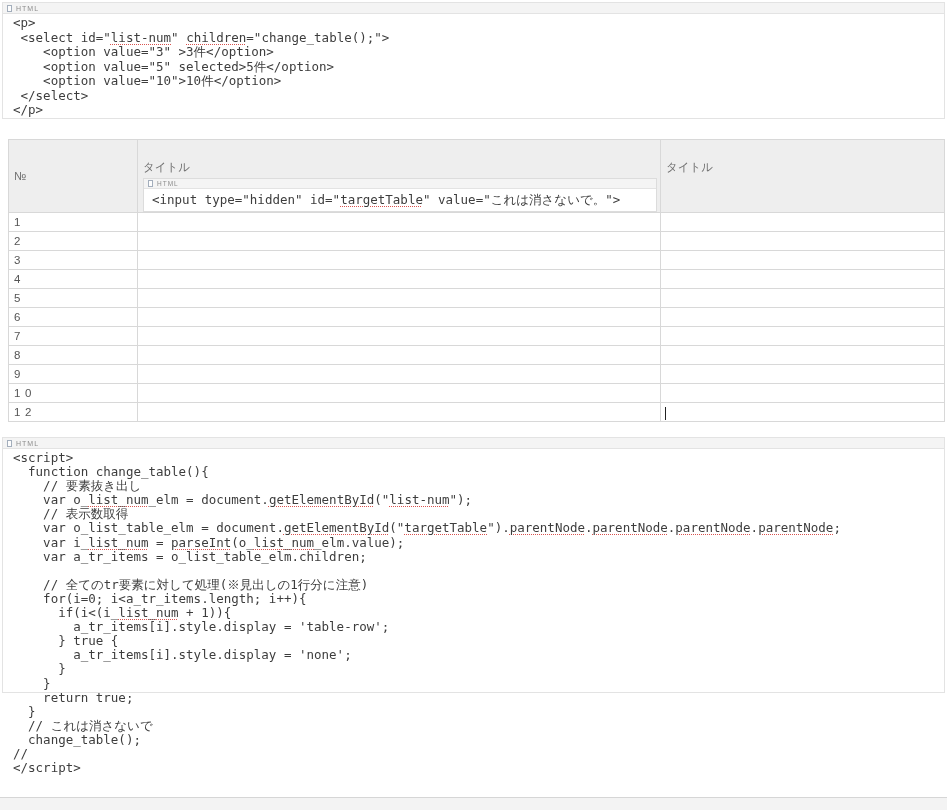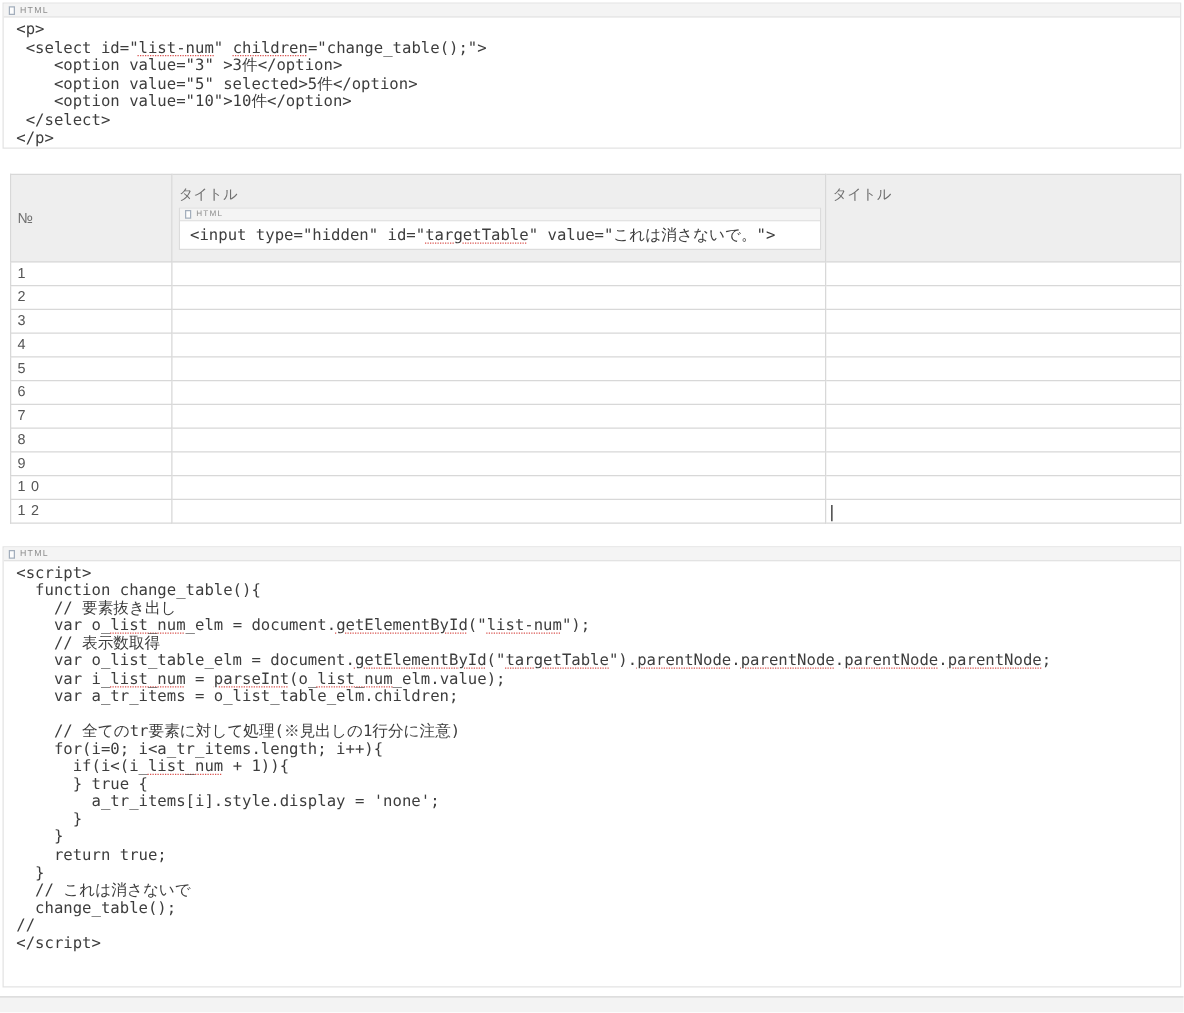--- a/index.html
+++ b/index.html
@@ -12,34 +12,34 @@
                  border: 1px solid #e3e3e3; }
   .code-badge { height: 11px; background: #f4f4f4; border-bottom: 1px solid #e3e3e3;
                 display: flex; align-items: center; gap: 4px; padding: 0 4px; }
   .badge-icon { width: 5px; height: 7px; background: #fdfdfd; border: 1px solid #a3aebc; }
   .badge-label { font-size: 7px; line-height: 7px; color: #8d8d8d; letter-spacing: 1px; }
   .code-body { font-family: "DejaVu Sans Mono", "Liberation Mono", monospace;
                font-size: 12.5px; color: #3d3d3d; padding: 2px 0 2px 10px; }
   .code-line { white-space: pre; }
   #block-top { top: 2px; height: 117px; }
   #block-top .code-line { line-height: 14.5px; }
-  #block-script { top: 437px; height: 353px; }
+  #block-script { top: 437px; height: 256px; }
   #block-script .code-line { line-height: 14.1px; }
   .sq { text-decoration: underline dotted #d9534f; text-decoration-thickness: 1px;
         text-underline-offset: 2px; }
 
   
   table.content { position: absolute; left: 8px; top: 139px; width: 936px;
                   border-collapse: collapse; table-layout: fixed; }
   table.content th, table.content td { border: 1px solid #d8d8d8; }
   thead tr { height: 70px; }
   th { background: #eeeeee; color: #707070; font-weight: normal; text-align: left;
        font-size: 11.5px; }
   th.th-num { vertical-align: middle; padding-left: 5px; }
-  th.th-title { vertical-align: top; padding: 8px 2px 0 5px; }
+  th.th-title { vertical-align: top; padding: 20px 2px 0 5px; }
   .th-label { margin-bottom: 3px; }
   .nested { position: relative; background: #fff; border: 1px solid #dcdcdc; margin-right: 1px; }
   .nested .code-badge { height: 10px; }
   .nested .badge-label { font-size: 6.5px; }
   .nested .code-body { padding: 1px 0 2px 8px; line-height: 19px; }
   tbody tr { height: 19px; }
   tbody td { background: #ffffff; font-size: 11.5px; color: #555555; vertical-align: middle; }
   td.num-cell { padding-left: 5px; letter-spacing: 4.5px; }
   .caret { display: inline-block; width: 1px; height: 13px; background: #222;
            margin: 3px 0 0 4px; vertical-align: top; }
@@ -167,20 +167,21 @@
         <div class="code-line">    // 要素抜き出し</div>
         <div class="code-line">    var o_<span class="sq">list_num</span>_elm = document.<span class="sq">getElementById</span>("<span class="sq">list-num</span>");</div>
         <div class="code-line">    // 表示数取得</div>
         <div class="code-line">    var o_list_table_elm = document.<span class="sq">getElementById</span>("<span class="sq">targetTable</span>").<span class="sq">parentNode</span>.<span class="sq">parentNode</span>.<span class="sq">parentNode</span>.<span class="sq">parentNode</span>;</div>
         <div class="code-line">    var i_<span class="sq">list_num</span> = <span class="sq">parseInt</span>(o_<span class="sq">list_num</span>_elm.value);</div>
         <div class="code-line">    var a_tr_items = o_list_table_elm.children;</div>
         <div class="code-line"> </div>
         <div class="code-line">    // 全てのtr要素に対して処理(※見出しの1行分に注意)</div>
         <div class="code-line">    for(i=0; i&lt;a_tr_items.length; i++){</div>
         <div class="code-line">      if(i&lt;(i_<span class="sq">list_num</span> + 1)){</div>
+        <div class="code-line">        a_tr_items[i].style.display = 'table-row';</div>
         <div class="code-line">      } true {</div>
         <div class="code-line">        a_tr_items[i].style.display = 'none';</div>
         <div class="code-line">      }</div>
         <div class="code-line">    }</div>
         <div class="code-line">    return true;</div>
         <div class="code-line">  }</div>
         <div class="code-line">  // これは消さないで</div>
         <div class="code-line">  change_table();</div>
         <div class="code-line">//</div>
         <div class="code-line">&lt;/script&gt;</div>

